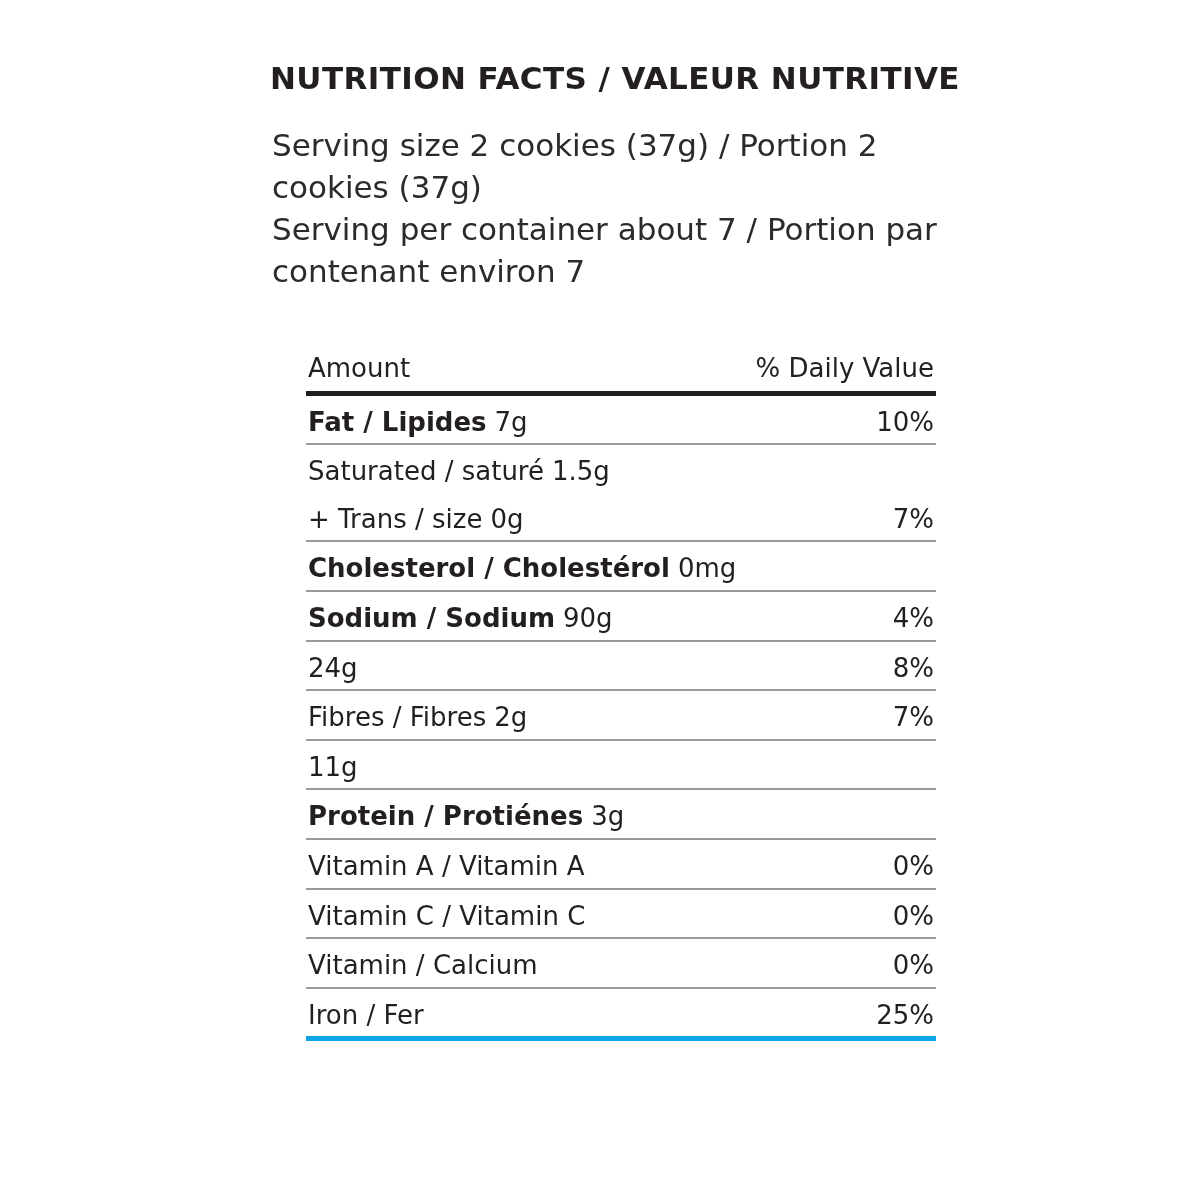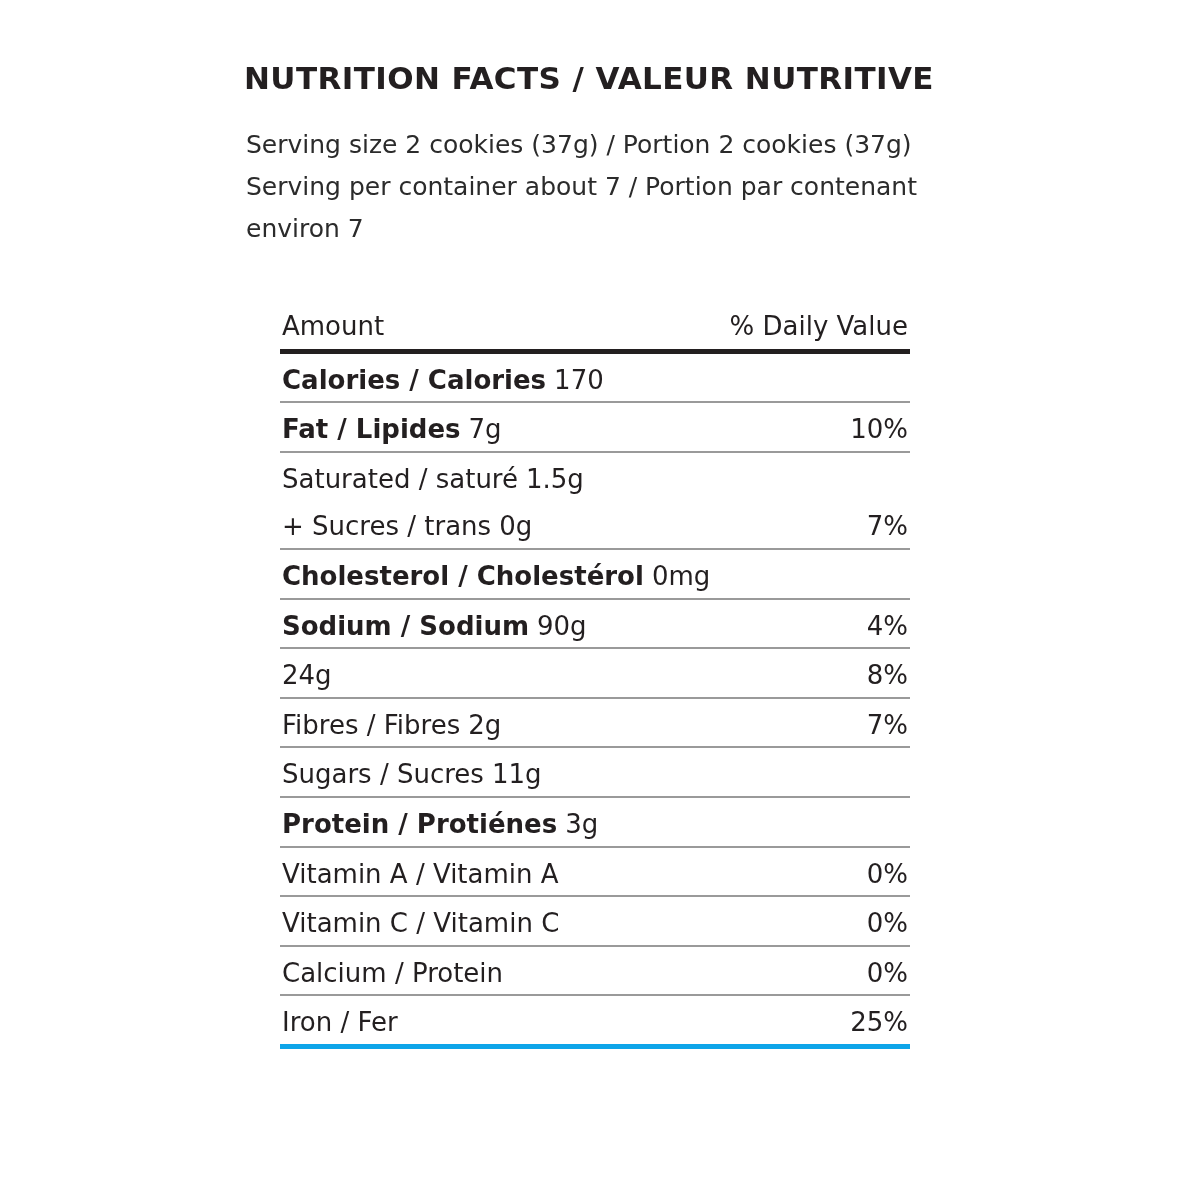--- a/index.html
+++ b/index.html
@@ -9,34 +9,34 @@
   }
   body {
     width: 1200px;
     height: 1200px;
     font-family: "DejaVu Sans", "Liberation Sans", sans-serif;
     color: #231f20;
     overflow: hidden;
   }
   .panel {
     position: absolute;
-    left: 242px;
+    left: 268px;
     top: 60px;
     width: 680px;
   }
   .title {
     font-size: 31px;
     font-weight: 700;
     letter-spacing: 0.4px;
     color: #231f20;
     margin: 0 0 28px 2px;
     white-space: nowrap;
   }
   .serving {
-    font-size: 25px;
+    font-size: 31px;
     line-height: 42px;
     color: #2b2b2b;
     margin: 0 0 0 4px;
     max-width: 680px;
   }
   .serving div {
     white-space: pre-wrap;
   }
   .table {
     margin-top: 50px;
@@ -90,47 +90,40 @@
     <div>Serving per container about 7 / Portion par contenant environ 7</div>
   </div>
 
   <div class="table">
 
     <div class="row hdr">
       <div class="left reg">Amount</div>
       <div class="right reg">% Daily Value</div>
     </div>
 
-    <div class="row sep-thin">
-      <div class="left">
-        <span class="bold">Calories / Calories</span>
-        <span class="reg">170</span>
-      </div>
-      <div class="right reg"></div>
-    </div>
 
     <div class="row sep-thin">
       <div class="left">
         <span class="bold">Fat / Lipides</span>
         <span class="reg">7g</span>
       </div>
       <div class="right reg">10%</div>
     </div>
 
     <div class="row">
       <div class="left">
         <span class="reg">Saturated / saturé</span>
         <span class="reg">1.5g</span>
       </div>
       <div class="right reg"></div>
     </div>
 
     <div class="row sep-thin">
       <div class="left">
-        <span class="reg">+ Sucres / trans</span>
+        <span class="reg">+ Trans / size</span>
         <span class="reg">0g</span>
       </div>
       <div class="right reg">7%</div>
     </div>
 
     <div class="row sep-thin">
       <div class="left">
         <span class="bold">Cholesterol / Cholestérol</span>
         <span class="reg">0mg</span>
       </div>
@@ -155,21 +148,20 @@
     <div class="row sep-thin">
       <div class="left">
         <span class="reg">Fibres / Fibres</span>
         <span class="reg">2g</span>
       </div>
       <div class="right reg">7%</div>
     </div>
 
     <div class="row sep-thin">
       <div class="left">
-        <span class="reg">Sugars / Sucres</span>
         <span class="reg">11g</span>
       </div>
       <div class="right reg"></div>
     </div>
 
     <div class="row sep-thin">
       <div class="left">
         <span class="bold">Protein / Protiénes</span>
         <span class="reg">3g</span>
       </div>
@@ -187,21 +179,21 @@
     <div class="row sep-thin">
       <div class="left">
         <span class="reg">Vitamin C / Vitamin C</span>
         <span class="reg"></span>
       </div>
       <div class="right reg">0%</div>
     </div>
 
     <div class="row sep-thin">
       <div class="left">
-        <span class="reg">Calcium / Protein</span>
+        <span class="reg">Vitamin / Calcium</span>
         <span class="reg"></span>
       </div>
       <div class="right reg">0%</div>
     </div>
 
     <div class="row sep-bottom">
       <div class="left">
         <span class="reg">Iron / Fer</span>
         <span class="reg"></span>
       </div>

